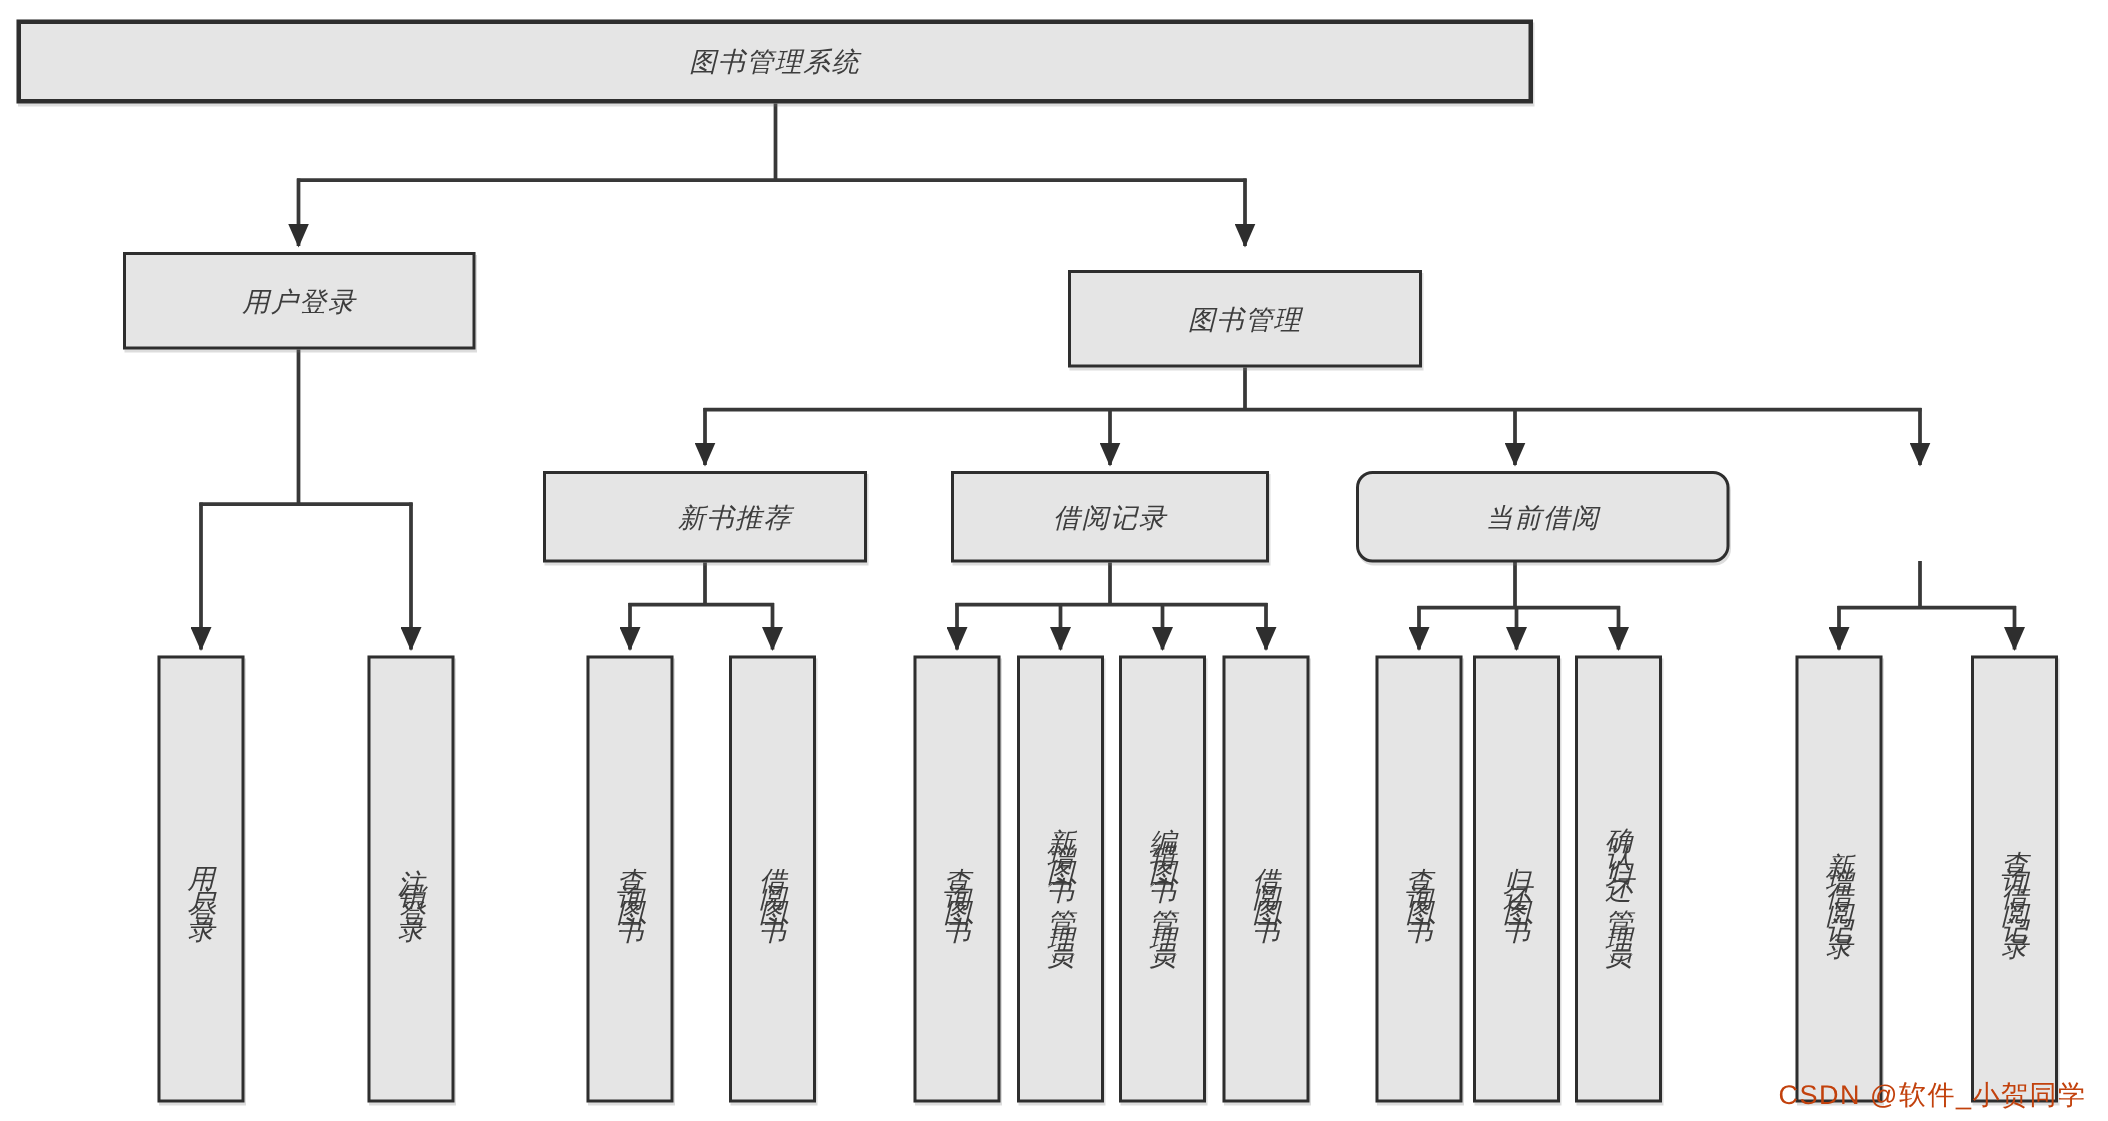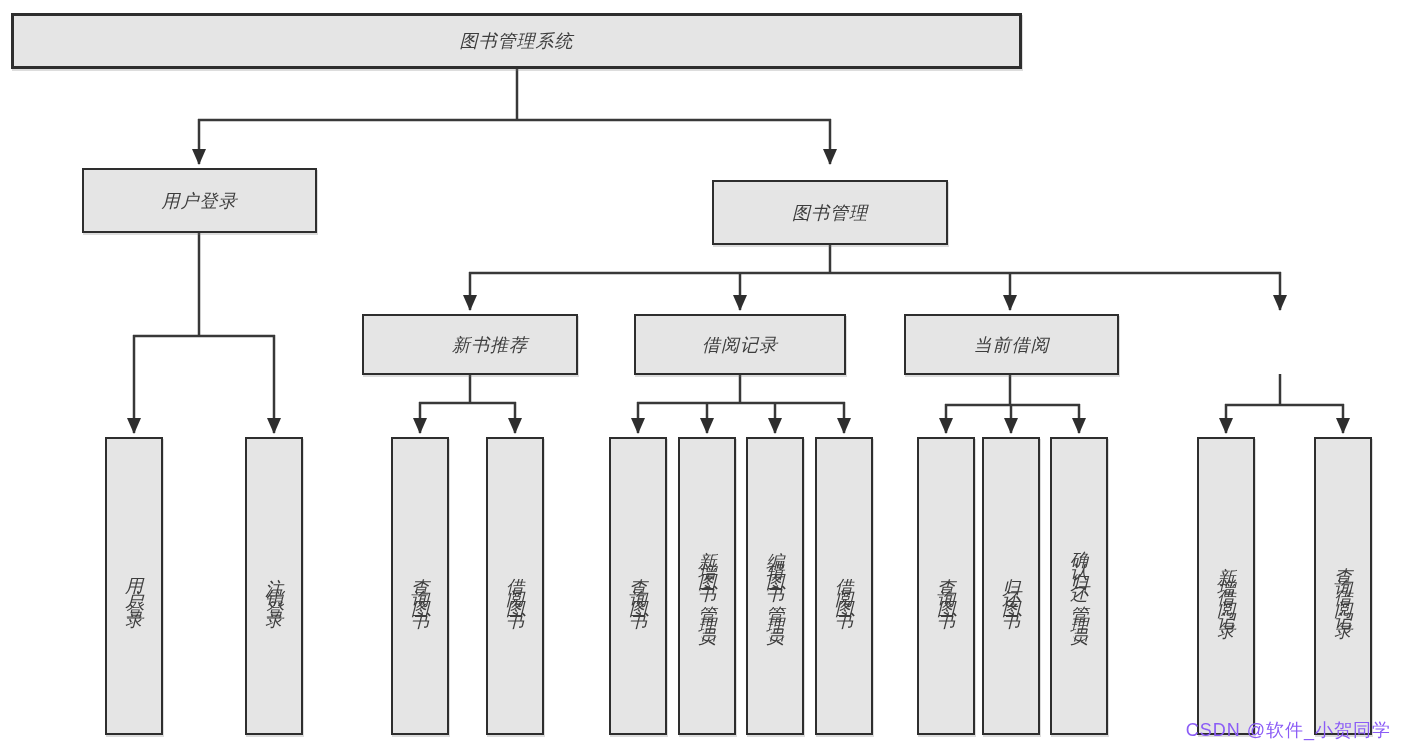--- a/index.html
+++ b/index.html
@@ -24,41 +24,41 @@
     box-shadow:1px 2px 0 rgba(120,120,120,0.25);
     font-style:italic;
   }
   .root{left:11px;top:13px;width:1011px;height:56px;border-width:3px;}
   .hbox{height:65px;}
   .l2-user{left:82px;top:168px;width:235px;}
   .l2-book{left:712px;top:168px;width:236px;margin-top:12px;}
   .l3{top:314px;height:61px;}
   .l3-recommend{left:362px;width:216px;padding-left:40px;}
   .l3-borrow{left:634px;width:212px;}
-  .l3-current{left:904px;width:215px;}
+  .l3-current{left:904px;width:249px;border-radius:11px;}
   .l3-records{left:1174px;width:213px;}
   .vbox{
     top:437px;height:298px;width:58px;
     writing-mode:vertical-rl;
     text-orientation:mixed;
     letter-spacing:11px;
     line-height:1;
   }
   .leaf-1{left:105px;}  .leaf-2{left:245px;}
   .leaf-3{left:391px;}  .leaf-4{left:486px;}
   .leaf-5{left:609px;}  .leaf-6{left:678px;}
   .leaf-7{left:746px;}  .leaf-8{left:815px;}
   .leaf-9{left:917px;}  .leaf-10{left:982px;}
   .leaf-11{left:1050px;}
   .leaf-12{left:1197px;} .leaf-13{left:1314px;}
   .watermark{
     position:absolute;
     right:14px;bottom:5px;
     font-size:18px;
-    color:#8b5cf6;
+    color:#c2410c;
     letter-spacing:1px;
     white-space:nowrap;
   }
 </style>
 </head>
 <body>
 
 <div class="canvas">
 
   <svg class="connectors" viewBox="0 0 1405 747">

